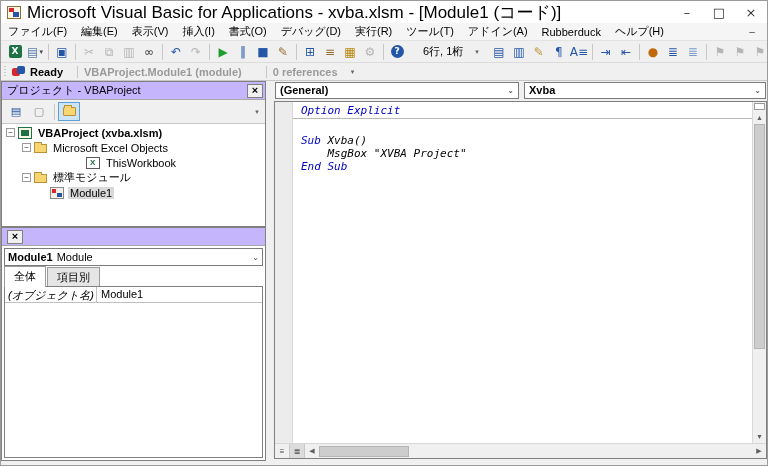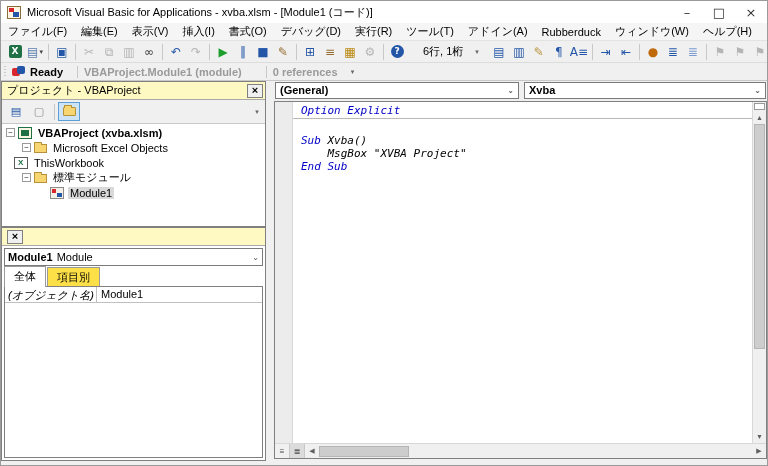--- a/index.html
+++ b/index.html
@@ -8,21 +8,21 @@
 
   .vbe-window { position:relative; width:768px; height:466px; background:#f0f0f0;
     border:1px solid #9b9b9b; overflow:hidden; }
 
   
   .titlebar { height:22px; background:#ffffff; display:flex; align-items:center; padding-left:6px; }
   .app-icon { width:14px; height:13px; position:relative; margin-right:6px; flex:0 0 auto;
     border:1px solid #8a6d3b; background:#fdf6e3; }
   .app-icon::before { content:""; position:absolute; left:1px; top:1px; width:5px; height:4px; background:#d8262c; }
   .app-icon::after { content:""; position:absolute; right:1px; bottom:1px; width:6px; height:5px; background:#2456a8; }
-  .title-text { font-size:11px; white-space:nowrap; }
+  .title-text { font-size:17px; white-space:nowrap; }
   .tb-spacer { flex:1; }
   .win-ctrl { width:32px; height:22px; display:flex; align-items:center; justify-content:center;
     color:#333; font-size:13px; font-family:"DejaVu Sans",sans-serif; }
 
   
   .menubar { height:18px; background:#f5f5f5; border-bottom:1px solid #e3e3e3; display:flex; align-items:stretch; }
   .menu-item { padding:0 7px; display:flex; align-items:center; white-space:nowrap; }
   .child-ctrls { display:flex; align-items:center; margin-left:auto; padding-right:4px; }
   .child-ctrl { width:22px; text-align:center; color:#444; font-size:10px; }
 
@@ -53,21 +53,21 @@
   .rd-status { font-weight:bold; margin-right:8px; }
   .rd-sep { width:1px; height:12px; background:#c8c8c8; margin:0 6px; }
   .rd-muted { color:#9a9a9a; white-space:nowrap;font-weight:bold; }
 
   
   .main { display:flex; height:386px; background:#f0f0f0; padding-bottom:6px; }
   .left-col { width:265px; display:flex; flex-direction:column; flex:0 0 auto; }
   .mid-divider { width:8px; flex:0 0 auto; }
 
   .panel { border:1px solid #808080; background:#fff; display:flex; flex-direction:column; }
-  .panel-title { height:18px; background:#fef9c3; border-bottom:1px solid #a9a9a9; display:flex;
+  .panel-title { height:18px; background:#c4b5fd; border-bottom:1px solid #a9a9a9; display:flex;
     align-items:center; padding:0 2px 0 5px; flex:0 0 auto; }
   .panel-title .pt-label { flex:1; white-space:nowrap; overflow:hidden; }
   .panel-close { width:16px; height:14px; border:1px solid #808080; background:#f0f0f0; display:flex;
     align-items:center; justify-content:center; font-weight:bold; font-size:11px; line-height:1; }
 
   
   .project-panel { height:146px; flex:0 0 auto; }
   .proj-toolbar { height:24px; background:#f0f0f0; border-bottom:1px solid #c8c8c8; display:flex;
     align-items:center; padding-left:3px; flex:0 0 auto; }
   .pt-btn { width:22px; height:19px; display:flex; align-items:center; justify-content:center;
@@ -101,21 +101,21 @@
   .ti-module::before { content:""; position:absolute; left:1px; top:1px; width:4px; height:4px; background:#d8262c; }
   .ti-module::after { content:""; position:absolute; right:1px; bottom:1px; width:5px; height:4px; background:#2456a8; }
 
   
   .props-panel { flex:1; margin-top:0; }
   .props-combo { height:18px; margin:2px; border:1px solid #7a7a7a; background:#fff; display:flex;
     align-items:center; padding:0 3px; flex:0 0 auto; }
   .props-combo .name { font-weight:bold; margin-right:4px; }
   .combo-arrow { margin-left:auto; font-size:8px; color:#555; }
   .props-tabs { height:19px; display:flex; align-items:flex-end; padding-left:2px; flex:0 0 auto; }
-  .ptab { padding:2px 9px; border:1px solid #9a9a9a; border-bottom:none; background:#fde047; margin-right:1px; }
+  .ptab { padding:2px 9px; border:1px solid #9a9a9a; border-bottom:none; background:#e5e5e5; margin-right:1px; }
   .ptab.active { background:#fff; position:relative; z-index:2; padding-bottom:3px; }
   .props-grid { flex:1; border:1px solid #808080; margin:0 2px 2px 2px; background:#fff; margin-top:-1px; }
   .prop-row { display:flex; height:16px; border-bottom:1px solid #c0c0c0; }
   .prop-name { width:92px; border-right:1px solid #c0c0c0; padding:1px 3px; white-space:nowrap; overflow:hidden;font-style:italic; }
   .prop-value { flex:1; padding:1px 4px; }
 
   
   .code-window { flex:1; display:flex; flex-direction:column; min-width:0; padding-bottom:2px; }
   .combo-row { height:20px; display:flex; align-items:center; gap:5px; padding:1px 1px 3px 1px; flex:0 0 auto; }
   .code-combo { height:17px; background:#fff; border:1px solid #7a7a7a; display:flex; align-items:center;
@@ -166,21 +166,20 @@
         <div class="menu-item">ファイル(F)</div>
         <div class="menu-item">編集(E)</div>
         <div class="menu-item">表示(V)</div>
         <div class="menu-item">挿入(I)</div>
         <div class="menu-item">書式(O)</div>
         <div class="menu-item">デバッグ(D)</div>
         <div class="menu-item">実行(R)</div>
         <div class="menu-item">ツール(T)</div>
         <div class="menu-item">アドイン(A)</div>
         <div class="menu-item">Rubberduck</div>
-        <div class="menu-item">ウィンドウ(W)</div>
         <div class="menu-item">ヘルプ(H)</div>
       </div>
     <div class="child-ctrls" id="child-ctrls">
         <span class="child-ctrl">–</span>
       </div>
   </div>
 
   <div class="toolbar-row">
     <div class="grip"></div>
     <div id="std-toolbar" style="display:flex;align-items:center;">
@@ -342,21 +341,21 @@
             <div class="tree-row" style="padding-left: 4px;">
               <span class="expander">−</span>
               <span class="tree-icon ti-project"></span>
               <span class="tree-label bold">VBAProject (xvba.xlsm)</span>
             </div>
             <div class="tree-row" style="padding-left: 20px;">
               <span class="expander">−</span>
               <span class="tree-icon ti-folder"></span>
               <span class="tree-label">Microsoft Excel Objects</span>
             </div>
-            <div class="tree-row" style="">
+            <div class="tree-row" style="padding-left: 36px; margin-left: 36px;">
               <span class="exp-none"></span>
               <span class="tree-icon ti-book"></span>
               <span class="tree-label">ThisWorkbook</span>
             </div>
             <div class="tree-row" style="padding-left: 20px;">
               <span class="expander">−</span>
               <span class="tree-icon ti-folder"></span>
               <span class="tree-label">標準モジュール</span>
             </div>
             <div class="tree-row selected" style="padding-left: 36px;">

